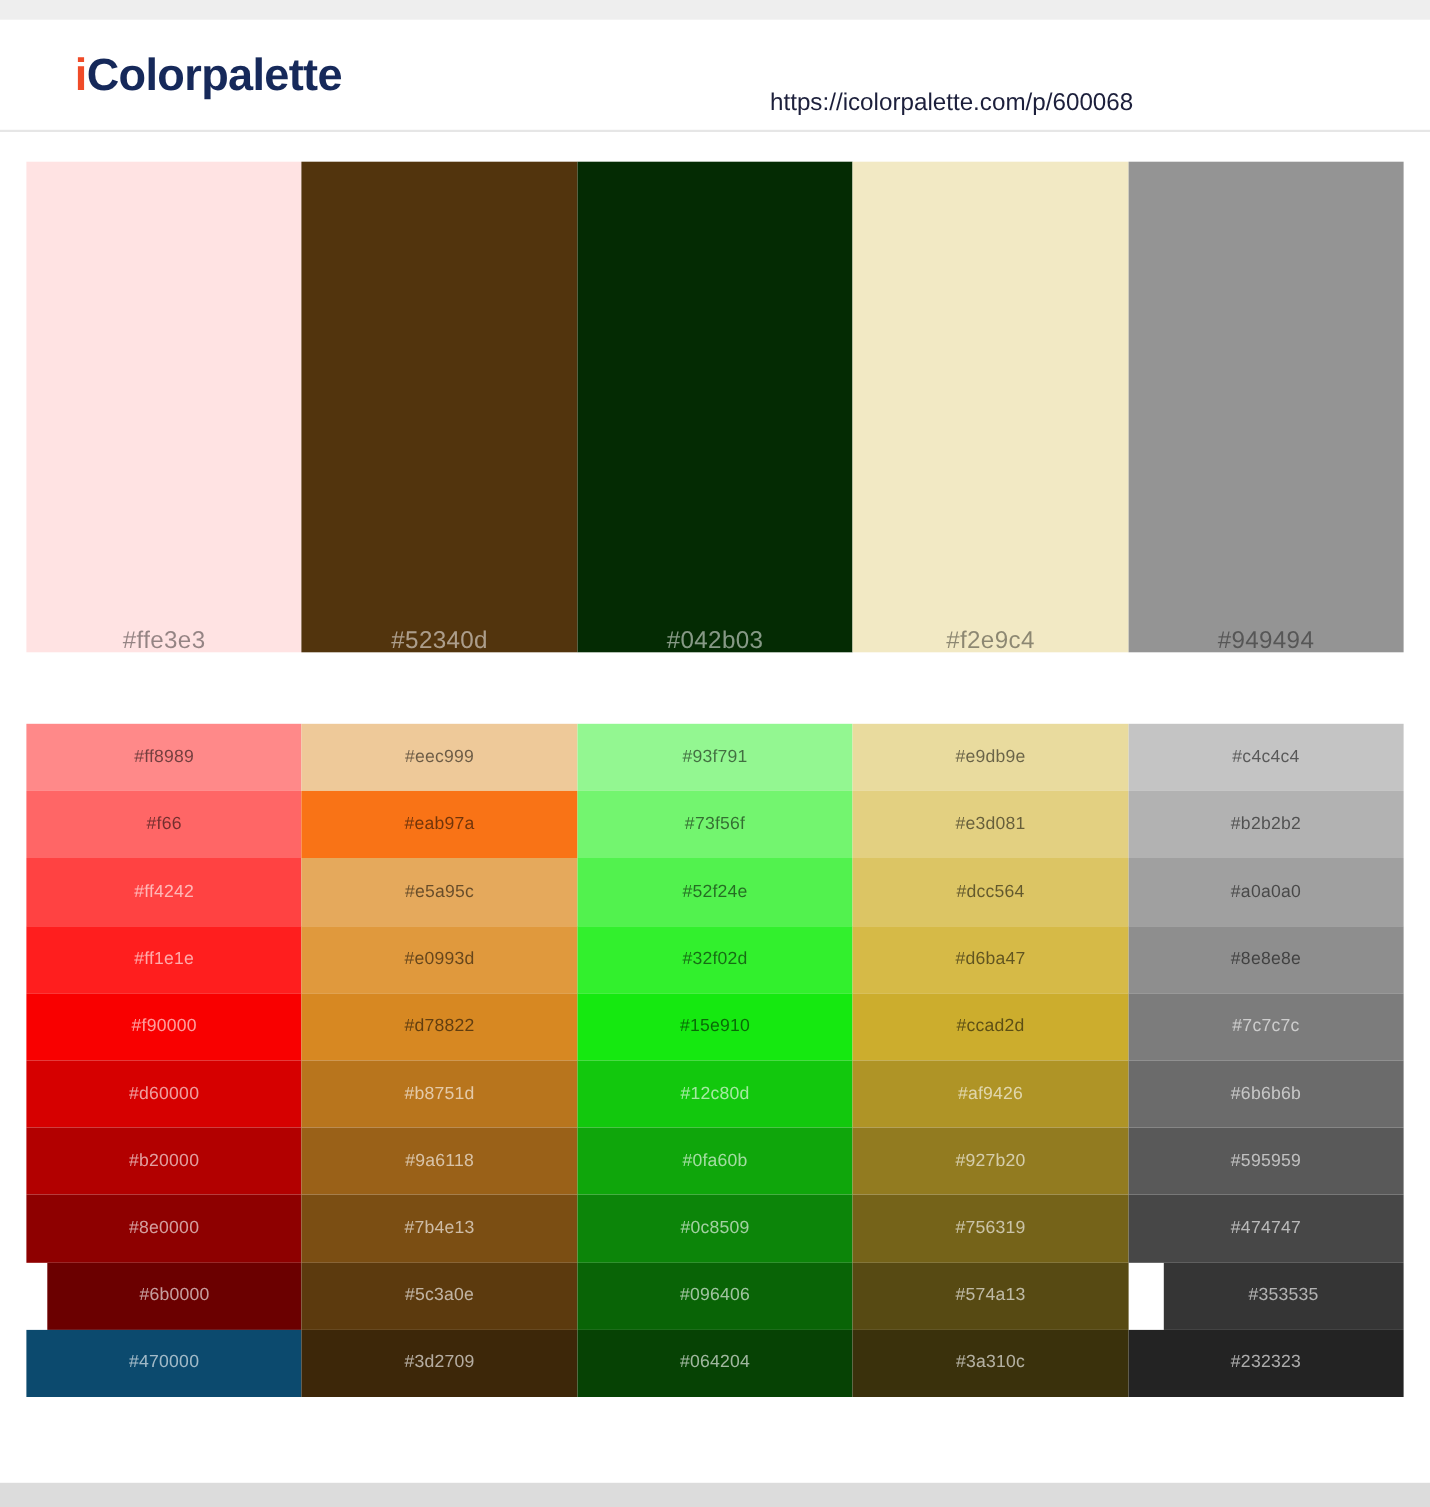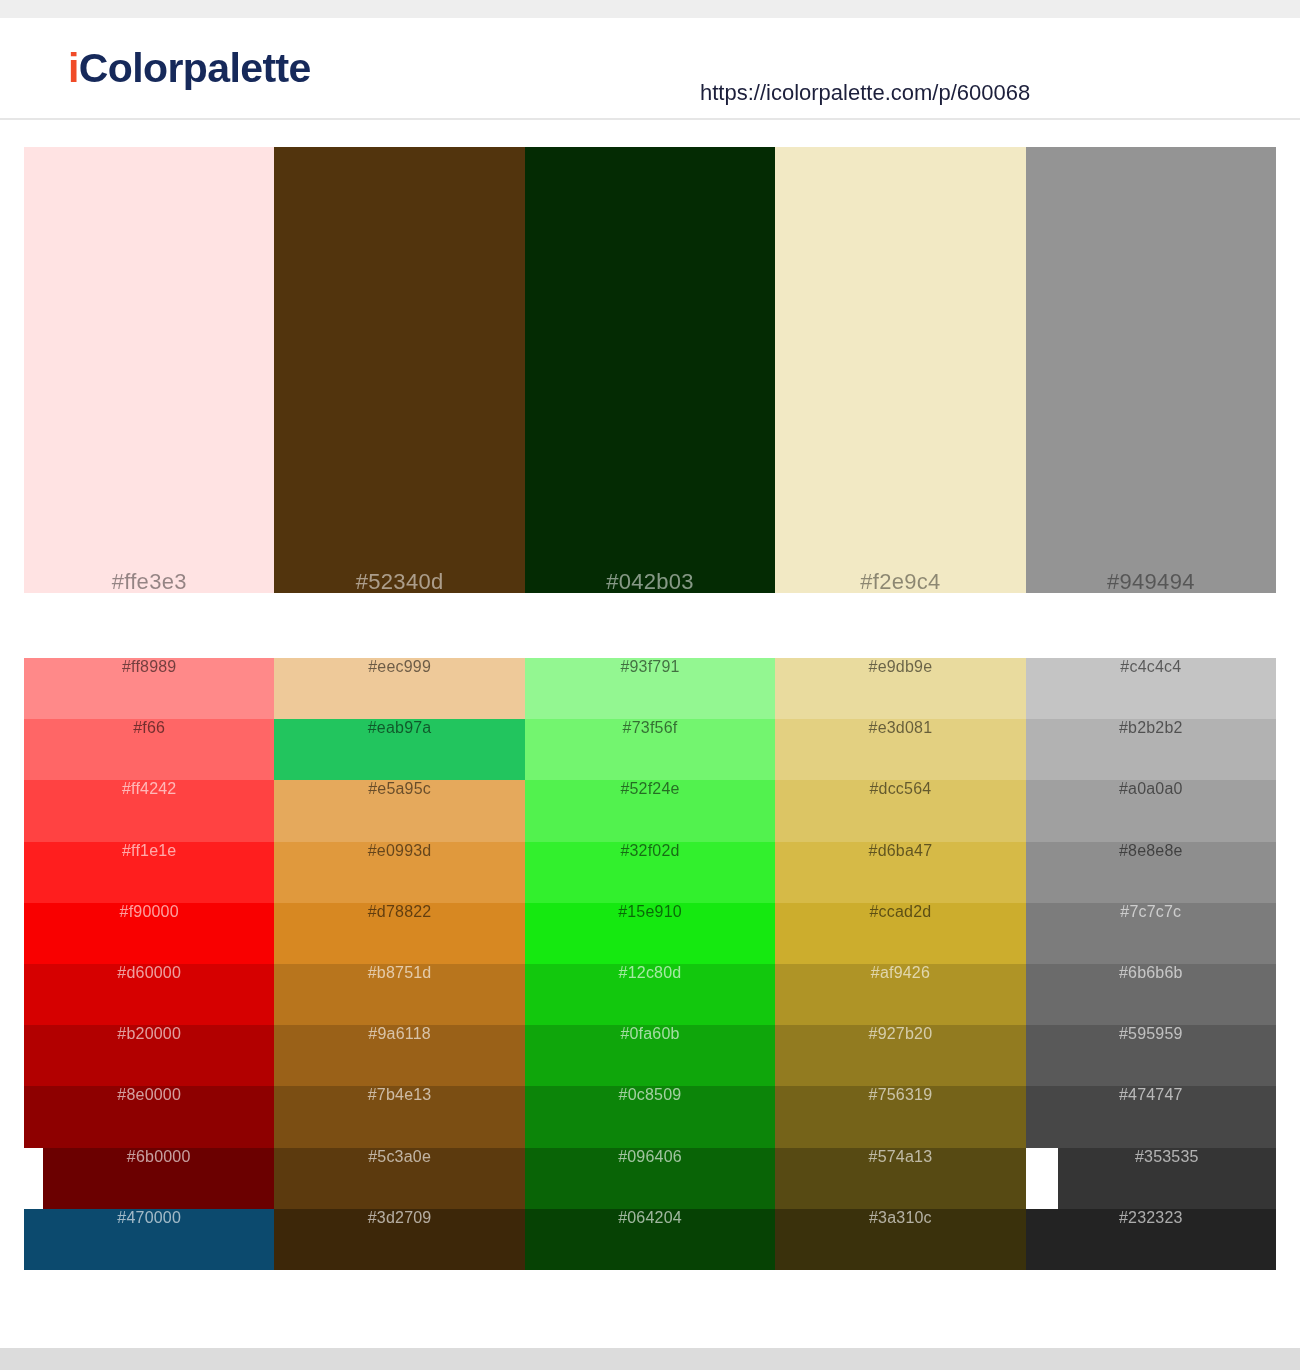--- a/index.html
+++ b/index.html
@@ -104,21 +104,21 @@
 
   .shade-col {
     flex: 1 1 0;
     display: flex;
     flex-direction: column;
   }
 
   .shade-cell {
     flex: 1 1 0;
     display: flex;
-    align-items: flex-start;
+    align-items: center;
     justify-content: center;
     position: relative;
   }
 
   .shade-cell .hex {
     font-size: 16px;
     letter-spacing: 0.2px;
     color: rgba(0, 0, 0, 0.55);
     white-space: nowrap;
   }
@@ -198,21 +198,21 @@
           <span class="hex">#6b0000</span>
         </div>
         <div class="shade-cell dark" style="background: #0c4a6e;">
           <span class="hex">#470000</span>
         </div>
       </div>
       <div class="shade-col">
         <div class="shade-cell" style="background: rgb(238, 201, 153);">
           <span class="hex">#eec999</span>
         </div>
-        <div class="shade-cell" style="background: #22c55e;">
+        <div class="shade-cell" style="background: #f97316;">
           <span class="hex">#eab97a</span>
         </div>
         <div class="shade-cell" style="background: rgb(229, 169, 92);">
           <span class="hex">#e5a95c</span>
         </div>
         <div class="shade-cell" style="background: rgb(224, 153, 61);">
           <span class="hex">#e0993d</span>
         </div>
         <div class="shade-cell" style="background: rgb(215, 136, 34);">
           <span class="hex">#d78822</span>

